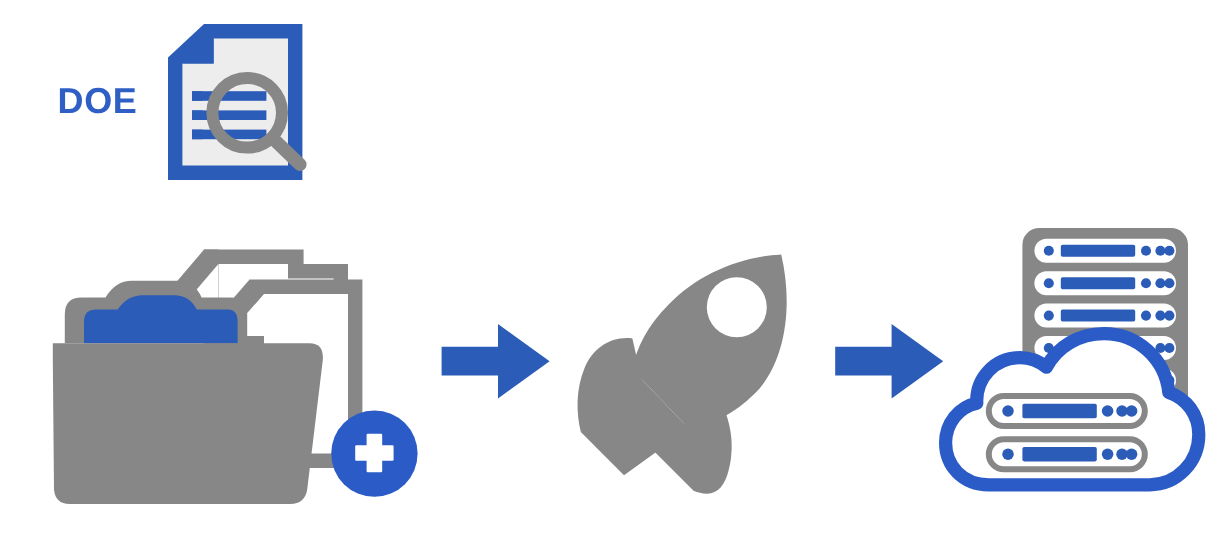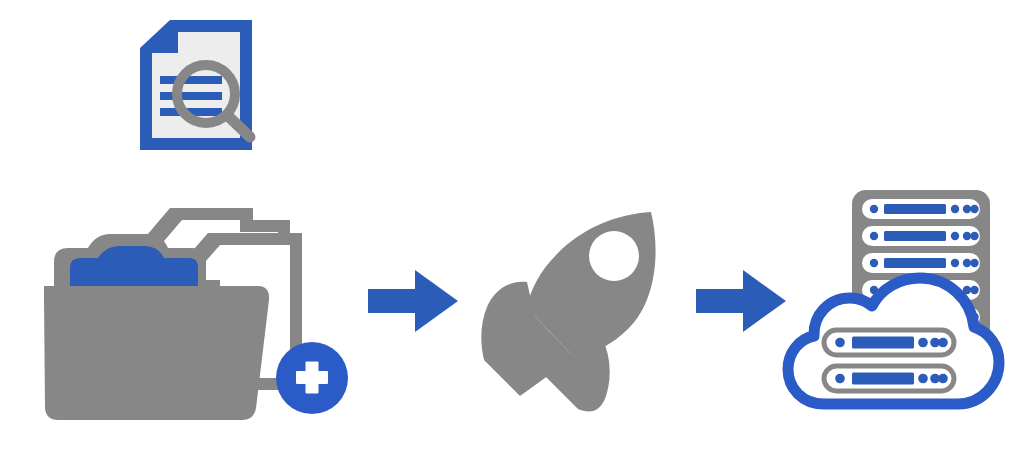--- a/index.html
+++ b/index.html
@@ -63,20 +63,21 @@
 
   svg { display: block; overflow: visible; }
 </style>
 </head>
 <body>
 
 <div id="canvas">
 
   <div class="layer" id="doe-lockup">
 
+    <div id="doe-wordmark">DOE</div>
 
     <div id="doe-doc-icon">
       <svg width="130" height="135" viewBox="0 0 130 135" xmlns="http://www.w3.org/2000/svg">
 
         <path d="M8 30 L38 2 L120 2 L120 132 L8 132 Z" fill="#2b5cb8"></path>
 
         <path d="M20 35 L20 120 L108 120 L108 14 L46 14 L46 35 Z" fill="#ededed"></path>
 
         <path d="M20 35 L46 14 L46 35 Z" fill="#2b5cb8"></path>
 

